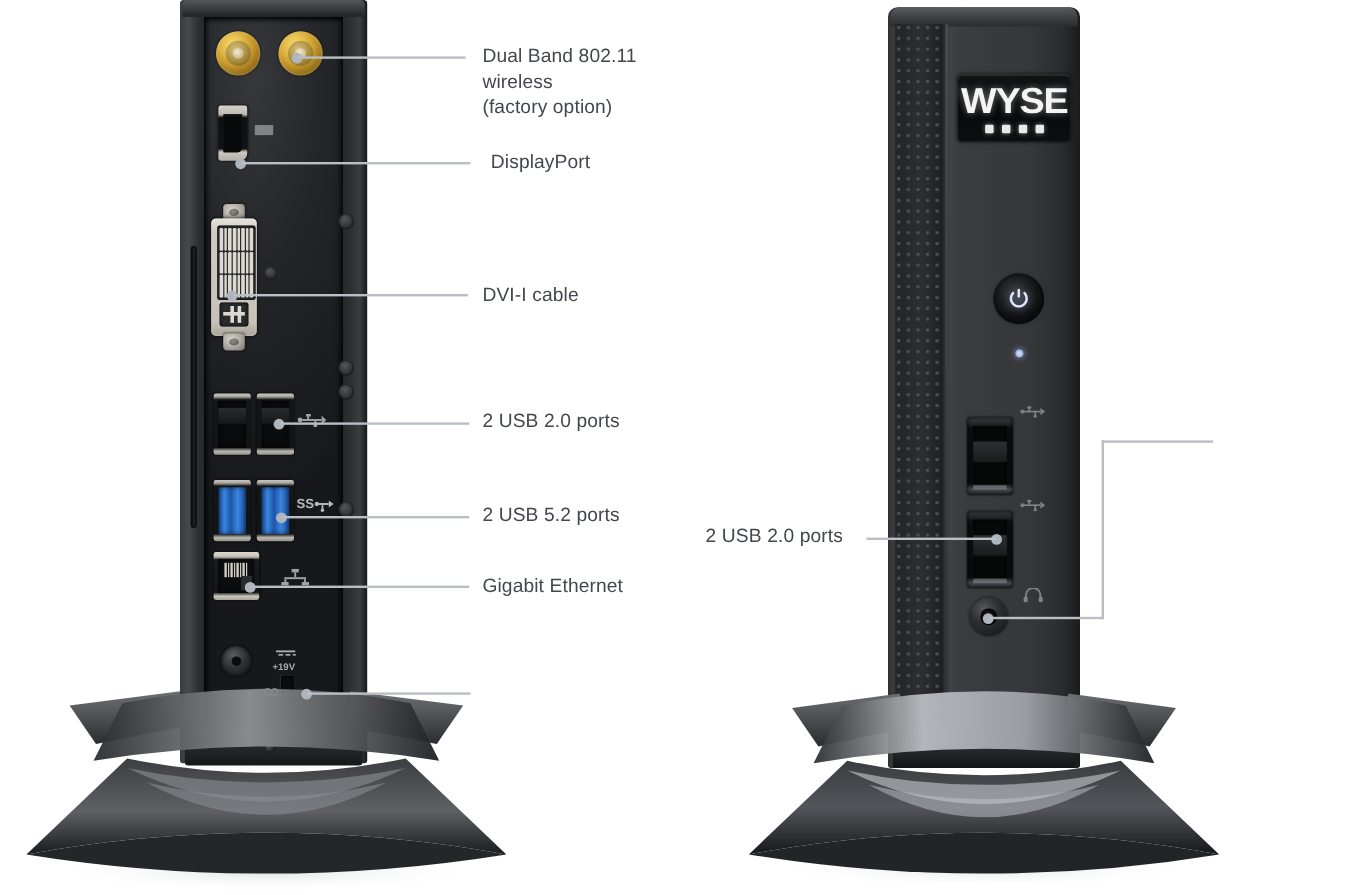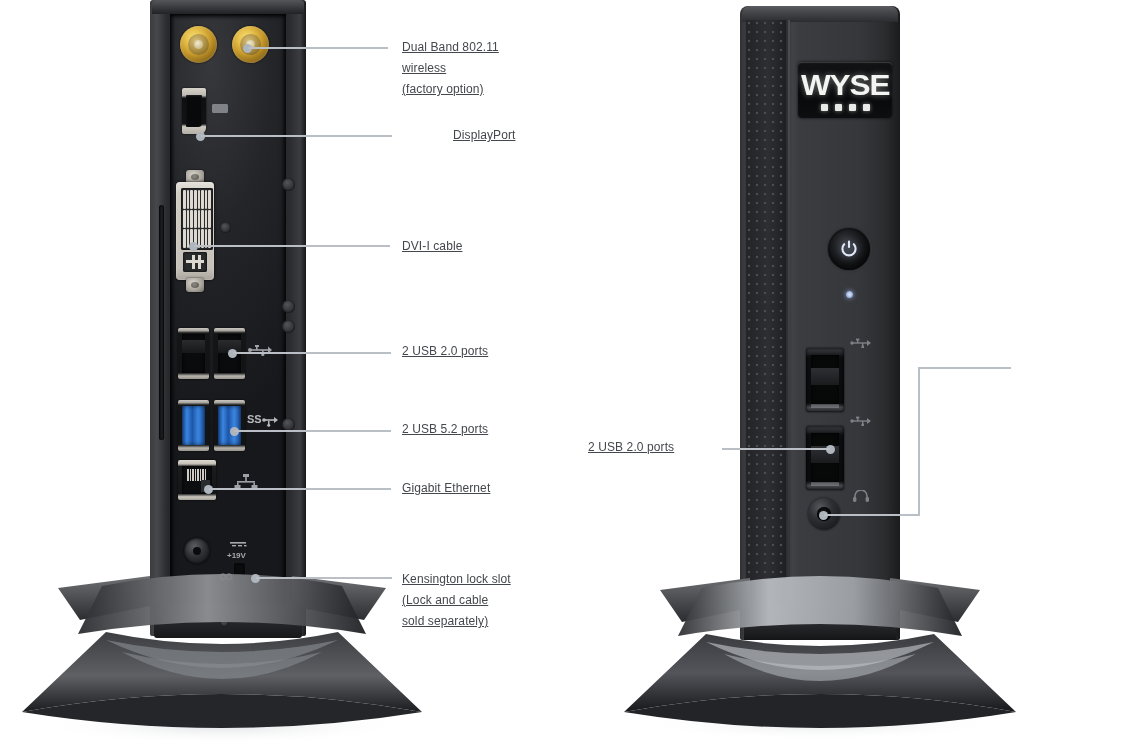--- a/index.html
+++ b/index.html
@@ -12,26 +12,25 @@
     overflow: hidden;
     font-family: "Liberation Sans", sans-serif;
     -webkit-font-smoothing: antialiased;
   }
   #stage { position: absolute; inset: 0; }
 
   
   .callout {
     position: absolute;
     color: #44474d;
-    font-size: 12px;
+    font-size: 16px;
     line-height: 21px;
     letter-spacing: 0.1px;
     white-space: pre-line;
     font-family: "Liberation Sans", sans-serif;
-    text-decoration: underline;
   }
 
   
   .leader {
     position: absolute;
     background: #b9bfc5;
     height: 2px;
   }
   .leader-v {
     position: absolute;
@@ -672,24 +671,21 @@
   <div class="leader" style="left:722px; top:448px; width:108px;"></div>
 
   <div class="dot" style="left:819px; top:511px;"></div>
   <div class="leader" style="left:824px; top:514px; width:96px;"></div>
   <div class="leader-v" style="left:918px; top:367px; height:149px;"></div>
   <div class="leader" style="left:918px; top:367px; width:93px;"></div>
 
   <div class="callout" style="left:402px; top:37px;">Dual Band 802.11
 wireless
 (factory option)</div>
-  <div class="callout" style="left:409px; top:125px;margin-left:44px;">DisplayPort</div>
+  <div class="callout" style="left:409px; top:125px;">DisplayPort</div>
   <div class="callout" style="left:402px; top:236px;">DVI-I cable</div>
   <div class="callout" style="left:402px; top:341px;">2 USB 2.0 ports</div>
   <div class="callout" style="left:402px; top:419px;">2 USB 5.2 ports</div>
   <div class="callout" style="left:402px; top:478px;">Gigabit Ethernet</div>
-  <div class="callout" style="left:402px; top:569px;">Kensington lock slot
-(Lock and cable
-sold separately)</div>
 
   <div class="callout" style="left:588px; top:437px;">2 USB 2.0 ports</div>
 
 </div>
 
 </body></html>

